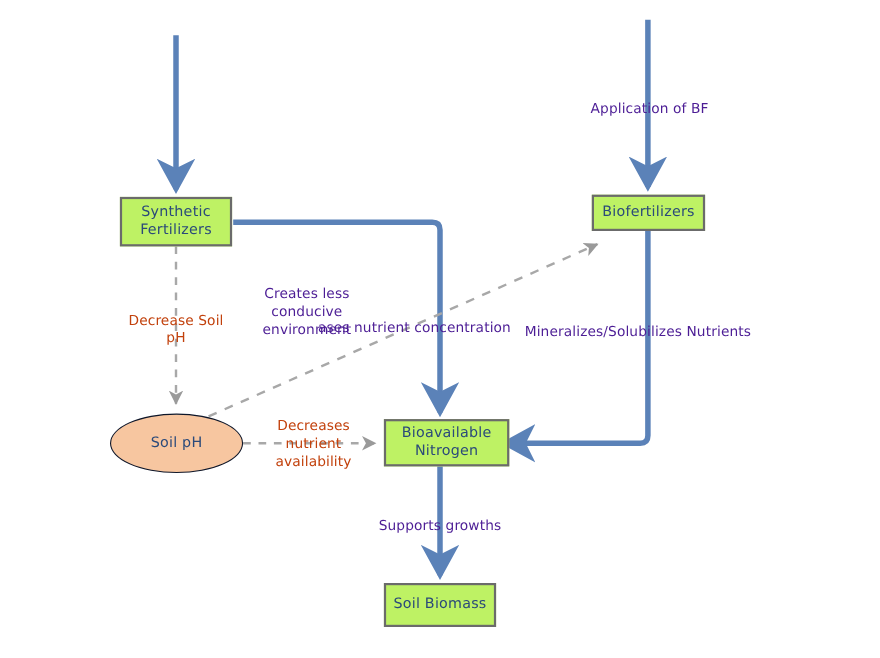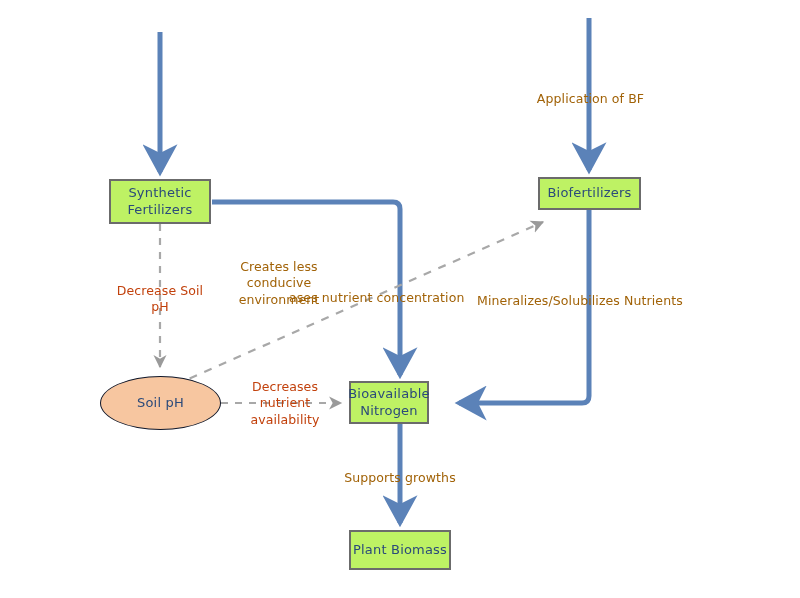--- a/index.html
+++ b/index.html
@@ -41,21 +41,21 @@
     background: #bef264;
     border: 2px solid #6b6b6b;
   }
   .node-ellipse {
     background: #f7c6a0;
     border: 1px solid #0f172a;
     border-radius: 50%;
   }
   .edge-label {
     position: absolute;
-    color: #a16207;
+    color: #4c1d95;
     font-size: 12.5px;
     line-height: 1.3;
     text-align: center;
     letter-spacing: 0.1px;
     white-space: pre-line;
     z-index: 4;
   }
   .edge-label.gray {
     color: #c2410c;
   }
@@ -101,27 +101,27 @@
   </div>
 
   <div class="node node-box" style="left:538px; top:177px; width:103px; height:33px;">
     <span style="white-space:pre-line;">Biofertilizers</span>
   </div>
 
   <div class="node node-ellipse" style="left:100px; top:376px; width:121px; height:54px;">
     <span style="white-space:pre-line;">Soil pH</span>
   </div>
 
-  <div class="node node-box" style="left:349px; top:381px; width:80px; height:43px;">
+  <div class="node node-box" style="left:349px; top:381px; width:114px; height:43px;">
     <span style="white-space:pre-line;">Bioavailable
 Nitrogen</span>
   </div>
 
   <div class="node node-box" style="left:349px; top:530px; width:102px; height:40px;">
-    <span style="white-space:pre-line;">Plant Biomass</span>
+    <span style="white-space:pre-line;">Soil Biomass</span>
   </div>
 
 
   <div class="edge-label" style="left:528px; top:91px; width:125px;">Application of BF</div>
 
   <div class="edge-label gray" style="left:100px; top:283px; width:120px;">Decrease Soil
 pH</div>
 
   <div class="edge-label" style="left:228px; top:259px; width:102px;">Creates less
 conducive

